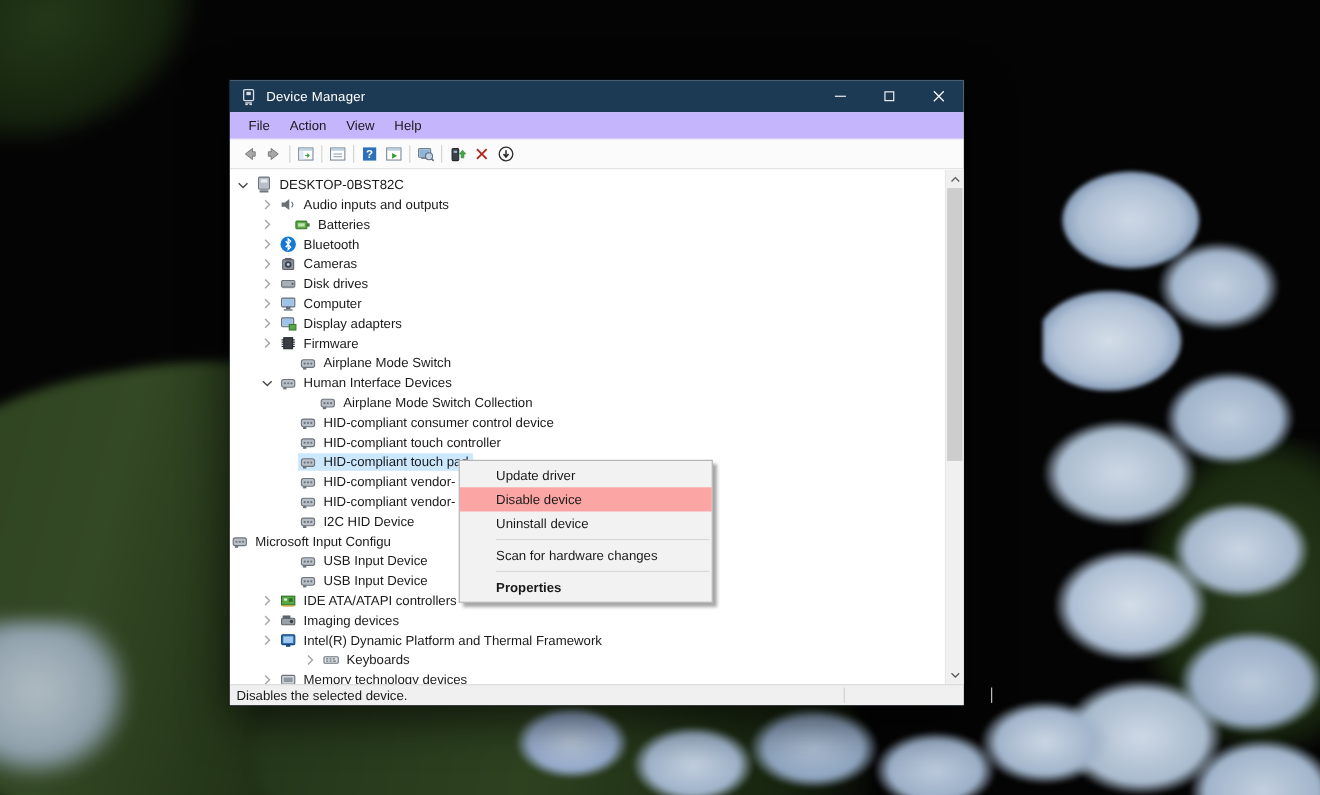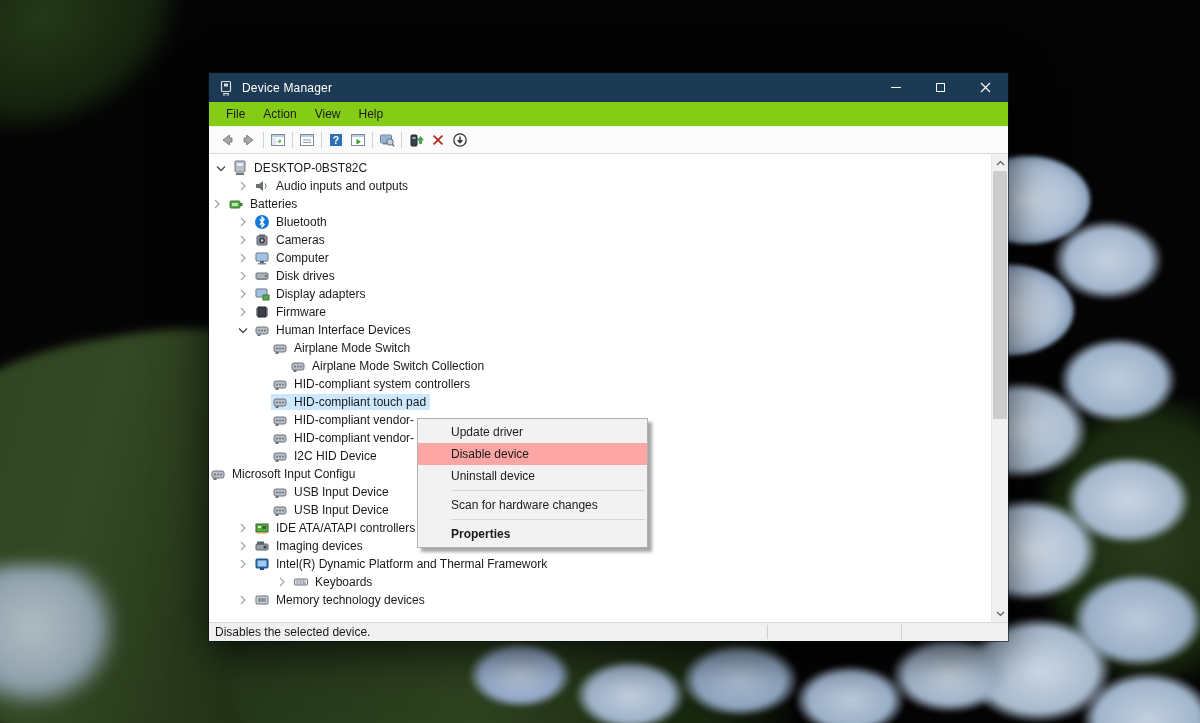--- a/index.html
+++ b/index.html
@@ -37,32 +37,32 @@
     radial-gradient(70px 45px at 90px 50px,  #b7c6d8 0%, #97accd 55%, rgba(0,0,0,0) 74%),
     radial-gradient(75px 48px at 200px 70px, #c3d0df 0%, #9fb3ca 55%, rgba(0,0,0,0) 74%),
     radial-gradient(80px 50px at 310px 55px, #aebfd4 0%, #8fa5c0 55%, rgba(0,0,0,0) 74%),
     radial-gradient(75px 48px at 420px 75px, #bccadb 0%, #9bafc7 55%, rgba(0,0,0,0) 74%),
     radial-gradient(80px 52px at 520px 50px, #c9d5e2 0%, #a2b5cb 55%, rgba(0,0,0,0) 74%);
   }
   .bloom-blob { left:-35px; top:565px; width:150px; height:140px; filter:blur(8px);
     background:radial-gradient(ellipse at 45% 45%, #c6d1de 0%, #9fb0c5 55%, rgba(0,0,0,0) 75%); opacity:.85; }
 
   
-  .win { position:absolute; left:209px; top:73px; width:799px; height:568px;
+  .win { position:absolute; left:209px; top:73px; width:667px; height:568px;
     background:#fff; box-shadow:0 12px 42px rgba(0,0,0,.7), 0 0 0 1px rgba(10,25,40,.55);
     display:flex; flex-direction:column; }
   .titlebar { height:29px; background:#1d3a55; display:flex; align-items:center; color:#fff; flex:0 0 auto; }
   .title-icon { margin:0 8px 0 9px; display:flex; }
   .title-text { font-size:12px; letter-spacing:.2px; }
   .win-controls { margin-left:auto; display:flex; height:100%; }
   .wc-btn { width:45px; height:100%; display:flex; align-items:center; justify-content:center; cursor:default; }
   .glyph-min { width:10px; height:1px; background:#fff; display:block; }
   .glyph-max { width:9px; height:9px; border:1px solid #fff; display:block; }
 
-  .menubar { height:25px; background:#84cc16; display:flex; align-items:center; padding-left:8px;
+  .menubar { height:25px; background:#c4b5fd; display:flex; align-items:center; padding-left:8px;
     border-bottom:1px solid #f0f0f0; flex:0 0 auto; }
   .menu-item { font-size:12px; color:#1a1a1a; padding:4px 9px; }
 
   .toolbar { height:27px; background:#fbfbfb; border-bottom:1px solid #d9d9d9; display:flex;
     align-items:center; padding-left:7px; flex:0 0 auto; }
   .tb-btn { width:22px; height:22px; display:flex; align-items:center; justify-content:center; }
   .tb-sep { width:1px; height:16px; background:#d2d2d2; margin:0 3px; }
 
   .content { flex:1 1 auto; display:flex; overflow:hidden; background:#fff; }
   .tree { flex:1 1 auto; overflow:hidden; padding-top:5px; }
@@ -236,21 +236,21 @@
           <span class="sel-wrap">
             <span class="ticon">
               <svg viewBox="0 0 16 16" width="16" height="16">
                 <polygon points="2,6 5,6 9,3 9,13 5,10 2,10" fill="#6b6f76"></polygon>
                 <path d="M11 5.5q2.5 2.5 0 5" stroke="#6b6f76" fill="none"></path>
               </svg>
             </span>
             <span class="tlabel">Audio inputs and outputs</span>
           </span>
         </div>
-        <div class="trow" style="">
+        <div class="trow" style="padding-left: 26px; gap: 13px;">
           <span class="chev">
             <svg viewBox="0 0 16 16" width="16" height="16">
               <polyline points="6,4 10,8 6,12" fill="none" stroke="#a6a6a6" stroke-width="1.3"></polyline>
             </svg>
           </span>
           <span class="sel-wrap">
             <span class="ticon">
               <svg viewBox="0 0 16 16" width="16" height="16">
                 <rect x="2" y="5" width="10" height="7" rx="1" fill="#58a846" stroke="#3c7a30"></rect>
                 <rect x="12" y="7" width="2.5" height="3" fill="#3c7a30"></rect>
@@ -296,55 +296,55 @@
         </div>
         <div class="trow" style="padding-left: 26px;">
           <span class="chev">
             <svg viewBox="0 0 16 16" width="16" height="16">
               <polyline points="6,4 10,8 6,12" fill="none" stroke="#a6a6a6" stroke-width="1.3"></polyline>
             </svg>
           </span>
           <span class="sel-wrap">
             <span class="ticon">
               <svg viewBox="0 0 16 16" width="16" height="16">
+                <rect x="2" y="5" width="12" height="6" rx="1" fill="#aab0b8" stroke="#6a7078"></rect>
+                <circle cx="12" cy="8" r="1" fill="#565c64"></circle>
+                <rect x="3" y="11" width="10" height="1" fill="#868c94"></rect>
+              </svg>
+            </span>
+            <span class="tlabel">Disk drives</span>
+          </span>
+        </div>
+        <div class="trow" style="padding-left: 26px;">
+          <span class="chev">
+            <svg viewBox="0 0 16 16" width="16" height="16">
+              <polyline points="6,4 10,8 6,12" fill="none" stroke="#a6a6a6" stroke-width="1.3"></polyline>
+            </svg>
+          </span>
+          <span class="sel-wrap">
+            <span class="ticon">
+              <svg viewBox="0 0 16 16" width="16" height="16">
                 <rect x="2" y="3" width="12" height="8" rx="1" fill="#cdd6e0" stroke="#5a6a7a"></rect>
                 <rect x="3" y="4" width="10" height="6" fill="#9fc3e8"></rect>
                 <rect x="6" y="11" width="4" height="2" fill="#5a6a7a"></rect>
                 <rect x="4" y="13" width="8" height="1.5" fill="#7a8a9a"></rect>
               </svg>
             </span>
             <span class="tlabel">Computer</span>
           </span>
         </div>
         <div class="trow" style="padding-left: 26px;">
           <span class="chev">
             <svg viewBox="0 0 16 16" width="16" height="16">
               <polyline points="6,4 10,8 6,12" fill="none" stroke="#a6a6a6" stroke-width="1.3"></polyline>
             </svg>
           </span>
           <span class="sel-wrap">
             <span class="ticon">
               <svg viewBox="0 0 16 16" width="16" height="16">
-                <rect x="2" y="5" width="12" height="6" rx="1" fill="#aab0b8" stroke="#6a7078"></rect>
-                <circle cx="12" cy="8" r="1" fill="#565c64"></circle>
-                <rect x="3" y="11" width="10" height="1" fill="#868c94"></rect>
-              </svg>
-            </span>
-            <span class="tlabel">Disk drives</span>
-          </span>
-        </div>
-        <div class="trow" style="padding-left: 26px;">
-          <span class="chev">
-            <svg viewBox="0 0 16 16" width="16" height="16">
-              <polyline points="6,4 10,8 6,12" fill="none" stroke="#a6a6a6" stroke-width="1.3"></polyline>
-            </svg>
-          </span>
-          <span class="sel-wrap">
-            <span class="ticon">
-              <svg viewBox="0 0 16 16" width="16" height="16">
                 <rect x="2" y="3" width="11" height="8" rx="1" fill="#cdd6e0" stroke="#5a6a7a"></rect>
                 <rect x="3" y="4" width="9" height="6" fill="#9fc3e8"></rect>
                 <rect x="9" y="9" width="6" height="5" fill="#58a846" stroke="#3c7a30"></rect>
               </svg>
             </span>
             <span class="tlabel">Display adapters</span>
           </span>
         </div>
         <div class="trow" style="padding-left: 26px;">
           <span class="chev">
@@ -355,53 +355,53 @@
           <span class="sel-wrap">
             <span class="ticon">
               <svg viewBox="0 0 16 16" width="16" height="16">
                 <rect x="4" y="3" width="8" height="10" fill="#3a3f46" stroke="#23272c"></rect>
                 <path d="M2 5h2M2 7h2M2 9h2M2 11h2M12 5h2M12 7h2M12 9h2M12 11h2" stroke="#23272c"></path>
               </svg>
             </span>
             <span class="tlabel">Firmware</span>
           </span>
         </div>
+        <div class="trow" style="padding-left: 62px;">
+          <span class="sel-wrap">
+            <span class="ticon">
+              <svg viewBox="0 0 16 16" width="16" height="16">
+                <rect x="2" y="5" width="12" height="7" rx="2" fill="#b9bfc7" stroke="#6d737b"></rect>
+                <circle cx="5" cy="8.5" r="1" fill="#6d737b"></circle>
+                <circle cx="8" cy="8.5" r="1" fill="#6d737b"></circle>
+                <circle cx="11" cy="8.5" r="1" fill="#6d737b"></circle>
+                <rect x="3.5" y="12" width="3" height="2" fill="#6d737b"></rect>
+              </svg>
+            </span>
+            <span class="tlabel">Airplane Mode Switch</span>
+          </span>
+        </div>
         <div class="trow" style="padding-left: 26px;">
           <span class="chev">
             <svg viewBox="0 0 16 16" width="16" height="16">
               <polyline points="4,6.5 8,10.5 12,6.5" fill="none" stroke="#4a4a4a" stroke-width="1.3"></polyline>
             </svg>
           </span>
           <span class="sel-wrap">
             <span class="ticon">
               <svg viewBox="0 0 16 16" width="16" height="16">
                 <rect x="2" y="5" width="12" height="7" rx="2" fill="#b9bfc7" stroke="#6d737b"></rect>
                 <circle cx="5" cy="8.5" r="1" fill="#6d737b"></circle>
                 <circle cx="8" cy="8.5" r="1" fill="#6d737b"></circle>
                 <circle cx="11" cy="8.5" r="1" fill="#6d737b"></circle>
                 <rect x="3.5" y="12" width="3" height="2" fill="#6d737b"></rect>
               </svg>
             </span>
             <span class="tlabel">Human Interface Devices</span>
           </span>
         </div>
-        <div class="trow" style="padding-left: 62px;">
-          <span class="sel-wrap">
-            <span class="ticon">
-              <svg viewBox="0 0 16 16" width="16" height="16">
-                <rect x="2" y="5" width="12" height="7" rx="2" fill="#b9bfc7" stroke="#6d737b"></rect>
-                <circle cx="5" cy="8.5" r="1" fill="#6d737b"></circle>
-                <circle cx="8" cy="8.5" r="1" fill="#6d737b"></circle>
-                <circle cx="11" cy="8.5" r="1" fill="#6d737b"></circle>
-                <rect x="3.5" y="12" width="3" height="2" fill="#6d737b"></rect>
-              </svg>
-            </span>
-            <span class="tlabel">Airplane Mode Switch</span>
-          </span>
-        </div>
         <div class="trow" style="padding-left: 80px;">
           <span class="sel-wrap">
             <span class="ticon">
               <svg viewBox="0 0 16 16" width="16" height="16">
                 <rect x="2" y="5" width="12" height="7" rx="2" fill="#b9bfc7" stroke="#6d737b"></rect>
                 <circle cx="5" cy="8.5" r="1" fill="#6d737b"></circle>
                 <circle cx="8" cy="8.5" r="1" fill="#6d737b"></circle>
                 <circle cx="11" cy="8.5" r="1" fill="#6d737b"></circle>
                 <rect x="3.5" y="12" width="3" height="2" fill="#6d737b"></rect>
               </svg>
@@ -413,21 +413,35 @@
           <span class="sel-wrap">
             <span class="ticon">
               <svg viewBox="0 0 16 16" width="16" height="16">
                 <rect x="2" y="5" width="12" height="7" rx="2" fill="#b9bfc7" stroke="#6d737b"></rect>
                 <circle cx="5" cy="8.5" r="1" fill="#6d737b"></circle>
                 <circle cx="8" cy="8.5" r="1" fill="#6d737b"></circle>
                 <circle cx="11" cy="8.5" r="1" fill="#6d737b"></circle>
                 <rect x="3.5" y="12" width="3" height="2" fill="#6d737b"></rect>
               </svg>
             </span>
-            <span class="tlabel">HID-compliant system controllers</span>
+            <span class="tlabel">HID-compliant consumer control device</span>
+          </span>
+        </div>
+        <div class="trow" style="padding-left: 62px;">
+          <span class="sel-wrap">
+            <span class="ticon">
+              <svg viewBox="0 0 16 16" width="16" height="16">
+                <rect x="2" y="5" width="12" height="7" rx="2" fill="#b9bfc7" stroke="#6d737b"></rect>
+                <circle cx="5" cy="8.5" r="1" fill="#6d737b"></circle>
+                <circle cx="8" cy="8.5" r="1" fill="#6d737b"></circle>
+                <circle cx="11" cy="8.5" r="1" fill="#6d737b"></circle>
+                <rect x="3.5" y="12" width="3" height="2" fill="#6d737b"></rect>
+              </svg>
+            </span>
+            <span class="tlabel">HID-compliant touch controller</span>
           </span>
         </div>
         <div class="trow sel" style="padding-left: 62px;">
           <span class="sel-wrap">
             <span class="ticon">
               <svg viewBox="0 0 16 16" width="16" height="16">
                 <rect x="2" y="5" width="12" height="7" rx="2" fill="#b9bfc7" stroke="#6d737b"></rect>
                 <circle cx="5" cy="8.5" r="1" fill="#6d737b"></circle>
                 <circle cx="8" cy="8.5" r="1" fill="#6d737b"></circle>
                 <circle cx="11" cy="8.5" r="1" fill="#6d737b"></circle>

